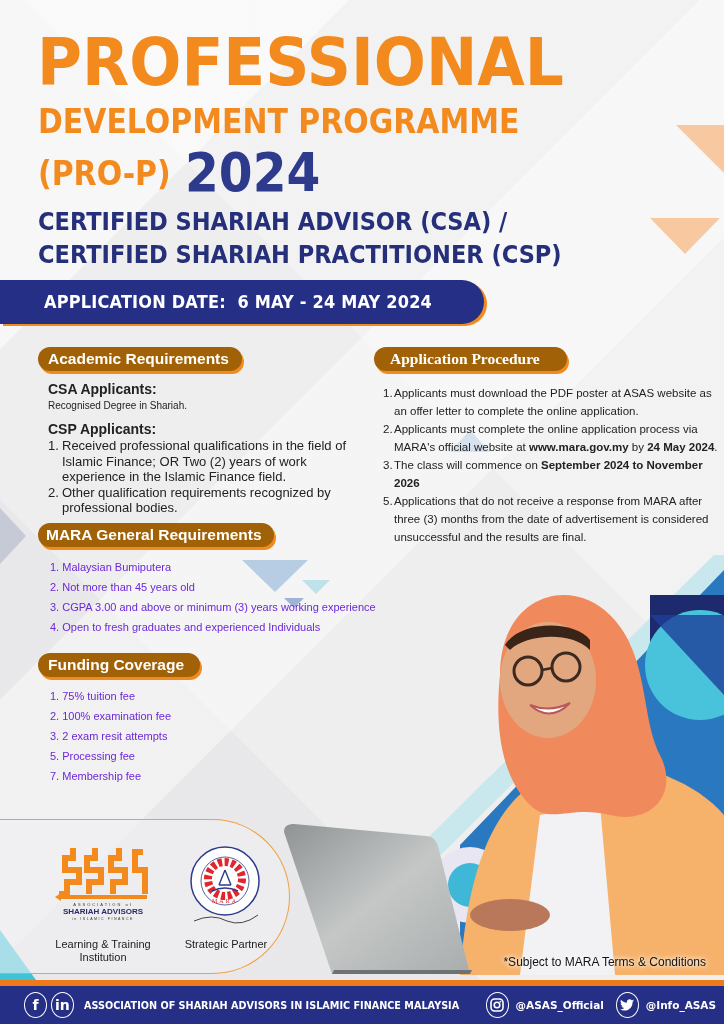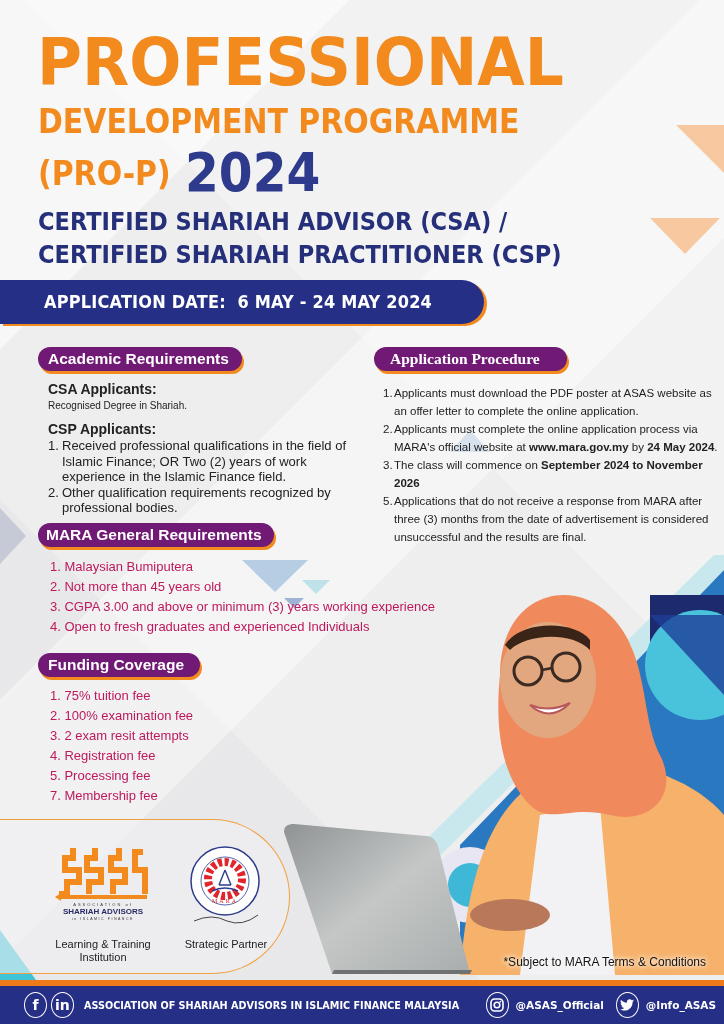--- a/index.html
+++ b/index.html
@@ -42,21 +42,21 @@
   .date-banner {
     position: absolute; left: 0; top: 280px; width: 484px; height: 44px;
     background: #262f86; border-radius: 0 22px 22px 0;
     box-shadow: 3px 2px 0 #f28a1e;
     display: flex; align-items: center; padding-left: 44px; z-index: 2;
   }
   .date-banner span { color: #fff; font-weight: 900; font-size: 17px; font-family: "DejaVu Sans", sans-serif; letter-spacing: 0.2px; transform: scaleX(0.95); transform-origin: left; display: inline-block; white-space: pre; }
 
   
   .pill {
-    position: absolute; height: 24px; background: #701a75; color: #fff;
+    position: absolute; height: 24px; background: #a16207; color: #fff;
     border-radius: 12px; box-shadow: 2px 3px 0 #f28a1e;
     font-weight: 700; font-size: 15.5px; display: flex; align-items: center;
     padding: 0 14px 0 10px; z-index: 2; white-space: nowrap;
   }
   .pill-academic { left: 38px; top: 347px; width: 204px; }
   .pill-procedure { left: 374px; top: 347px; width: 193px; padding-left: 16px; font-family: Liberation Serif, serif; }
   .pill-mara { left: 38px; top: 523px; width: 236px; padding-left: 8px; }
   .pill-funding { left: 38px; top: 653px; width: 162px; }
 
   .txt { position: absolute; z-index: 2; font-size: 13px; color: #222; line-height: 16px; }
@@ -67,21 +67,21 @@
   .academic ol { list-style: none; }
   .academic li { font-size: 13px; line-height: 15.5px; padding-left: 14px; text-indent: -14px; }
   .academic li .n { display: inline-block; width: 14px; text-indent: 0; }
 
   .procedure { left: 383px; top: 384px; width: 338px; }
   .procedure li { list-style: none; font-size: 11.5px; line-height: 18px; padding-left: 11px; text-indent: -11px; color: #222; margin-bottom: 0; }
   .procedure li .n { display: inline-block; width: 11px; text-indent: 0; }
   .procedure b { font-weight: 700; }
 
   .mara { left: 50px; top: 557px; width: 420px; }
-  .mara li, .funding li { list-style: none; font-size: 13px; line-height: 20px; color: #be185d; }
+  .mara li, .funding li { list-style: none; font-size: 11px; line-height: 20px; color: #6d28d9; }
 
   .funding { left: 50px; top: 686px; width: 220px; }
 
   
   .partners {
     position: absolute; left: -10px; top: 819px; width: 300px; height: 155px;
     border: 1.5px solid #f0a040; border-left: none;
     border-radius: 0 80px 80px 0; z-index: 2;
     background: rgba(240,240,242,0.6);
   }
@@ -166,21 +166,20 @@
   <li>2. Not more than 45 years old</li>
   <li>3. CGPA 3.00 and above or minimum (3) years working experience</li>
   <li>4. Open to fresh graduates and experienced Individuals</li>
 </ol>
 
 <div class="pill pill-funding">Funding Coverage</div>
 <ol class="txt funding">
   <li>1. 75% tuition fee</li>
   <li>2. 100% examination fee</li>
   <li>3. 2 exam resit attempts</li>
-  <li>4. Registration fee</li>
   <li>5. Processing fee</li>
   <li>7. Membership fee</li>
 </ol>
 
 <div class="hero">
   <svg width="324" height="420" viewBox="0 0 324 420">
 
     <polygon points="324,-10 324,20 -20,360 -20,330" fill="#c9e8ee"></polygon>
 
     <polygon points="324,15 324,420 60,420 60,290" fill="#2a78bf"></polygon>

